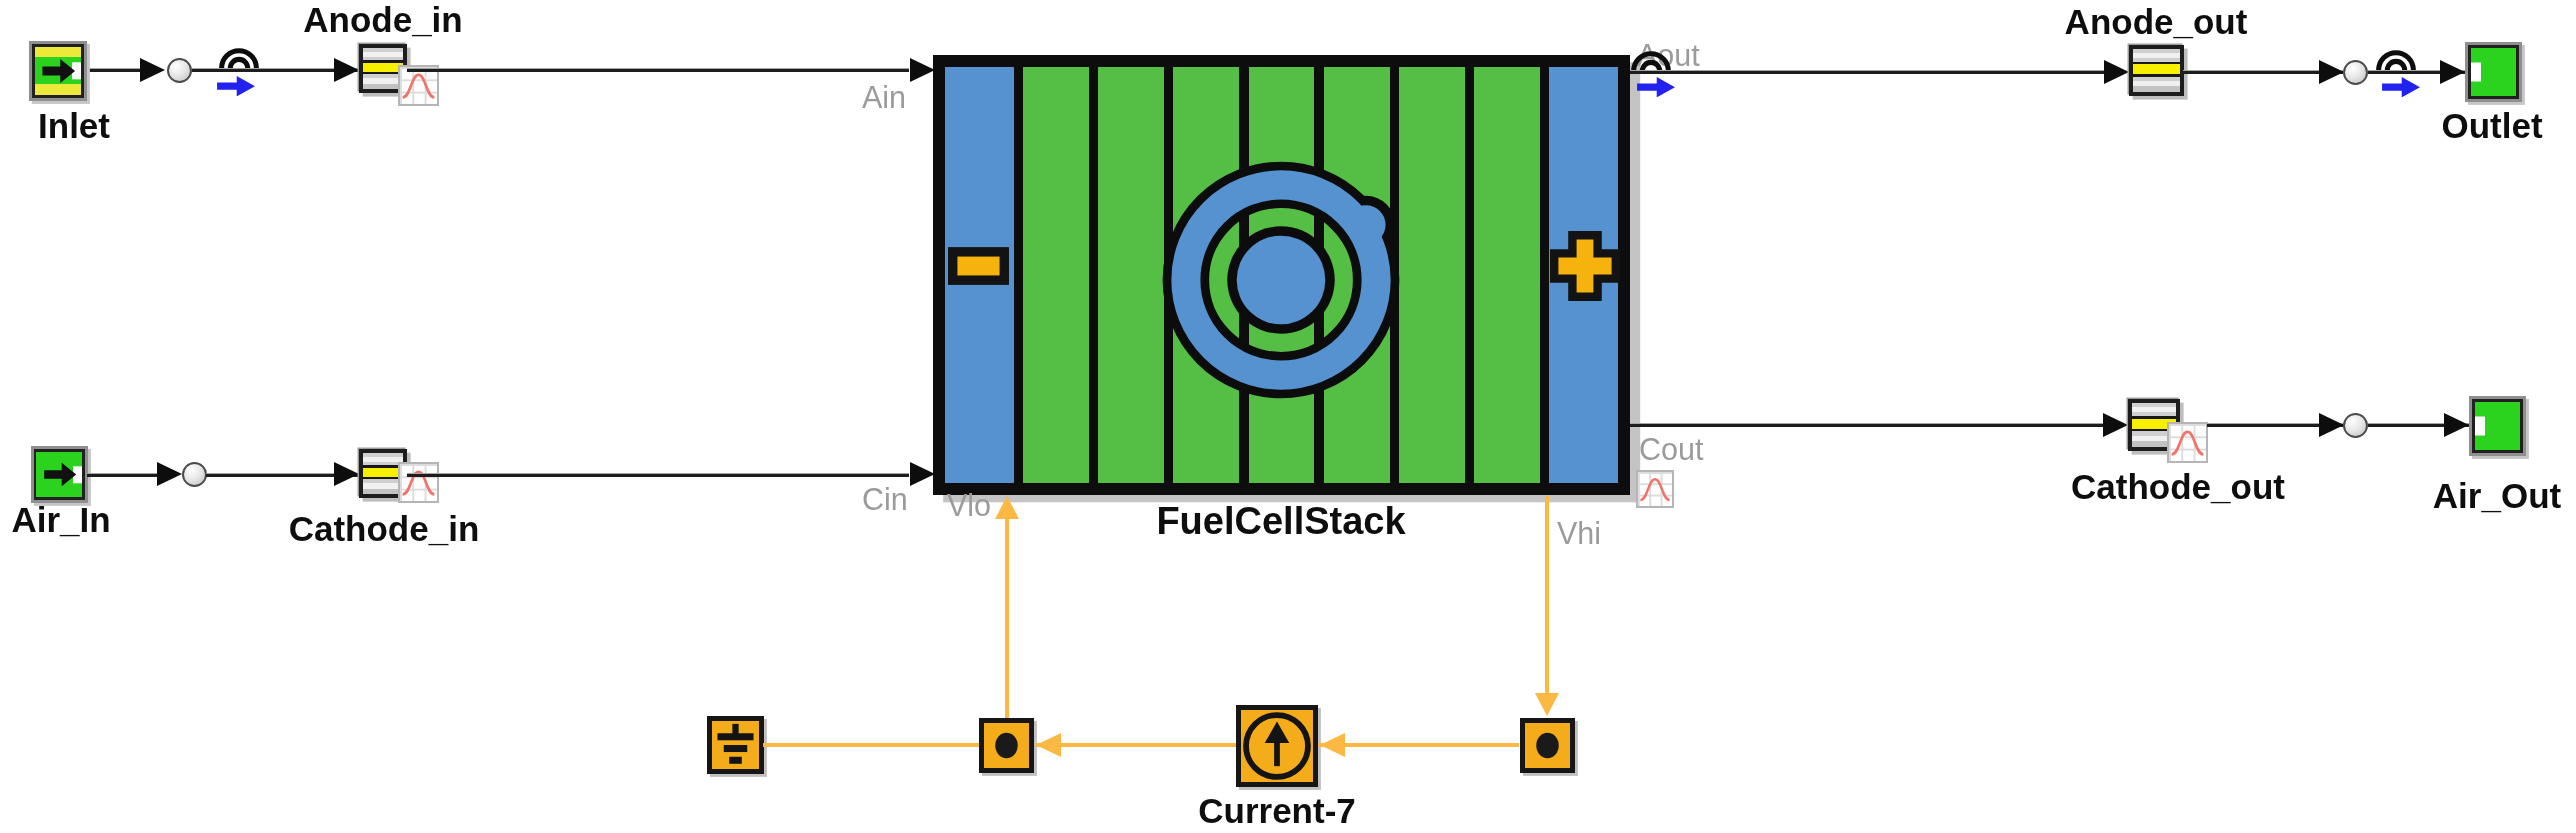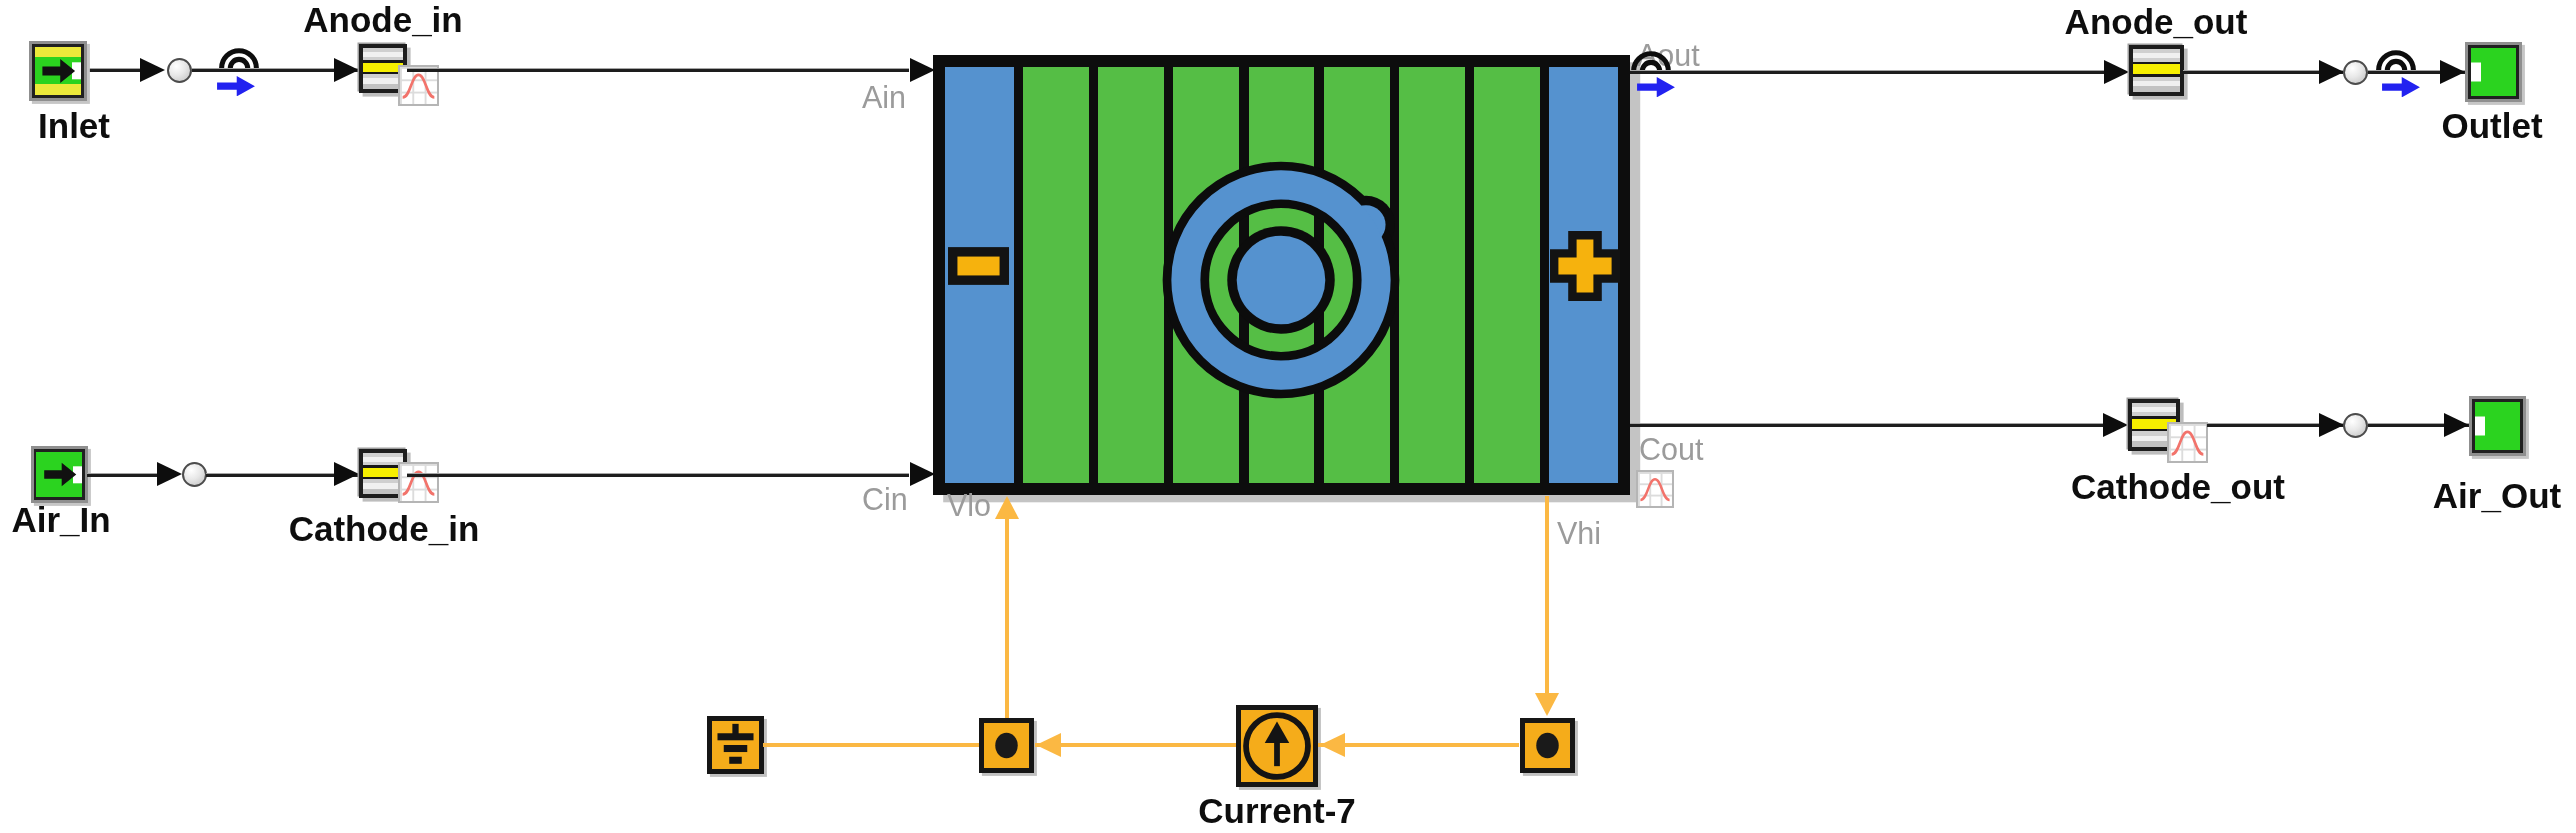--- a/index.html
+++ b/index.html
@@ -134,20 +134,21 @@
 
     <svg class="overlayicon" style="left:181px;top:58px;" width="334" height="334" viewBox="0 0 460 460">
       <circle cx="347" cy="154" r="40" fill="#0c0c0c"></circle>
       <circle cx="230" cy="230" r="131" fill="none" stroke="#0c0c0c" stroke-width="64"></circle>
       <circle cx="347" cy="154" r="27" fill="#5592cf"></circle>
       <circle cx="230" cy="230" r="131" fill="none" stroke="#5592cf" stroke-width="40"></circle>
       <circle cx="230" cy="230" r="74" fill="#0c0c0c"></circle>
       <circle cx="230" cy="230" r="61" fill="#5592cf"></circle>
     </svg>
   </div>
+  <div class="lbl" style="left:1281px;top:500px;font-size:38px;">FuelCellStack</div>
 
   <div class="port" style="left:1637px;top:39px;">Aout</div>
   <svg class="svgicon" style="left:1630px;top:45px;" width="42" height="29" viewBox="0 0 58 40">
     <path d="M5,36 A24,24 0 0 1 53,36" fill="none" stroke="#0d0d0d" stroke-width="7"></path>
     <path d="M17,36 A12,12 0 0 1 41,36" fill="none" stroke="#0d0d0d" stroke-width="7"></path>
   </svg>
   <svg class="svgicon" style="left:1637px;top:77px;" width="38" height="20.4" viewBox="0 0 52 28">
     <polygon points="0,9 27,9 27,0 52,14 27,28 27,19 0,19" fill="#2222f0"></polygon>
   </svg>
 

